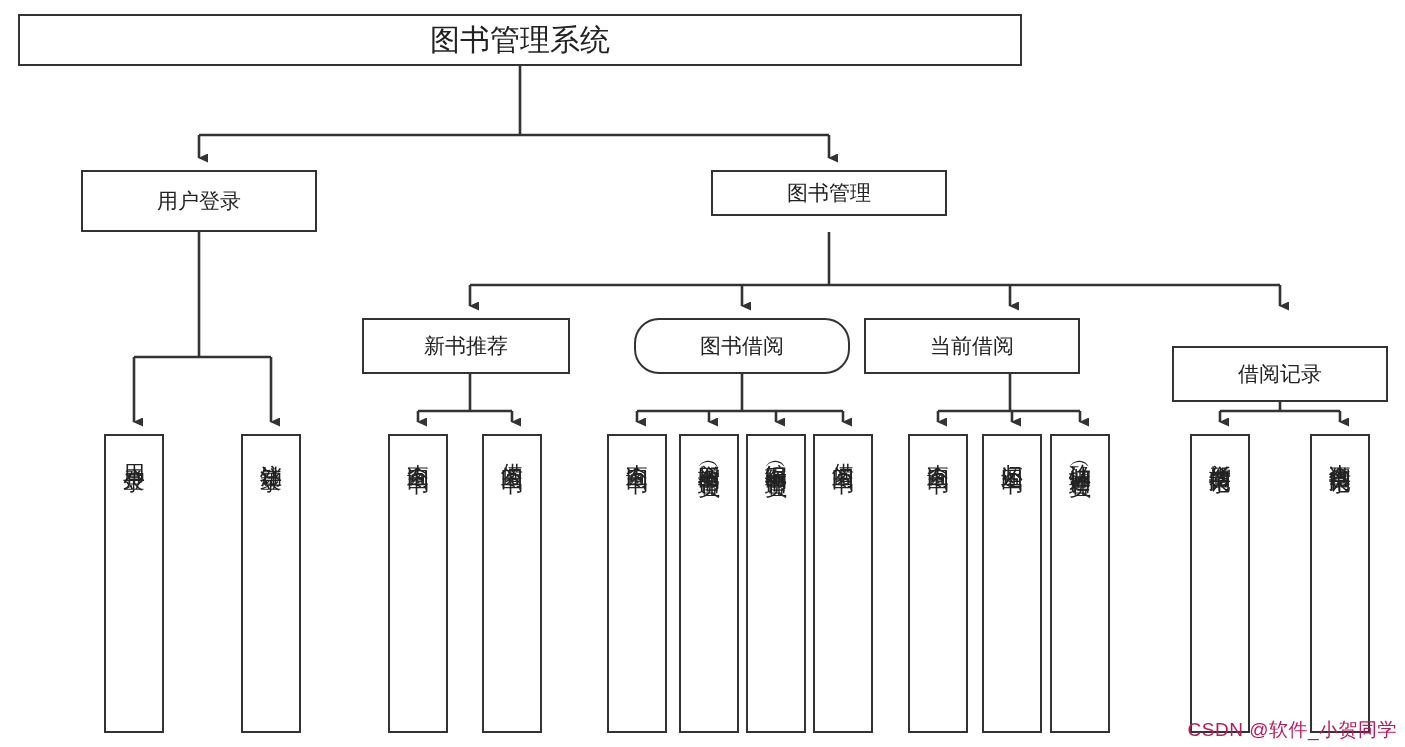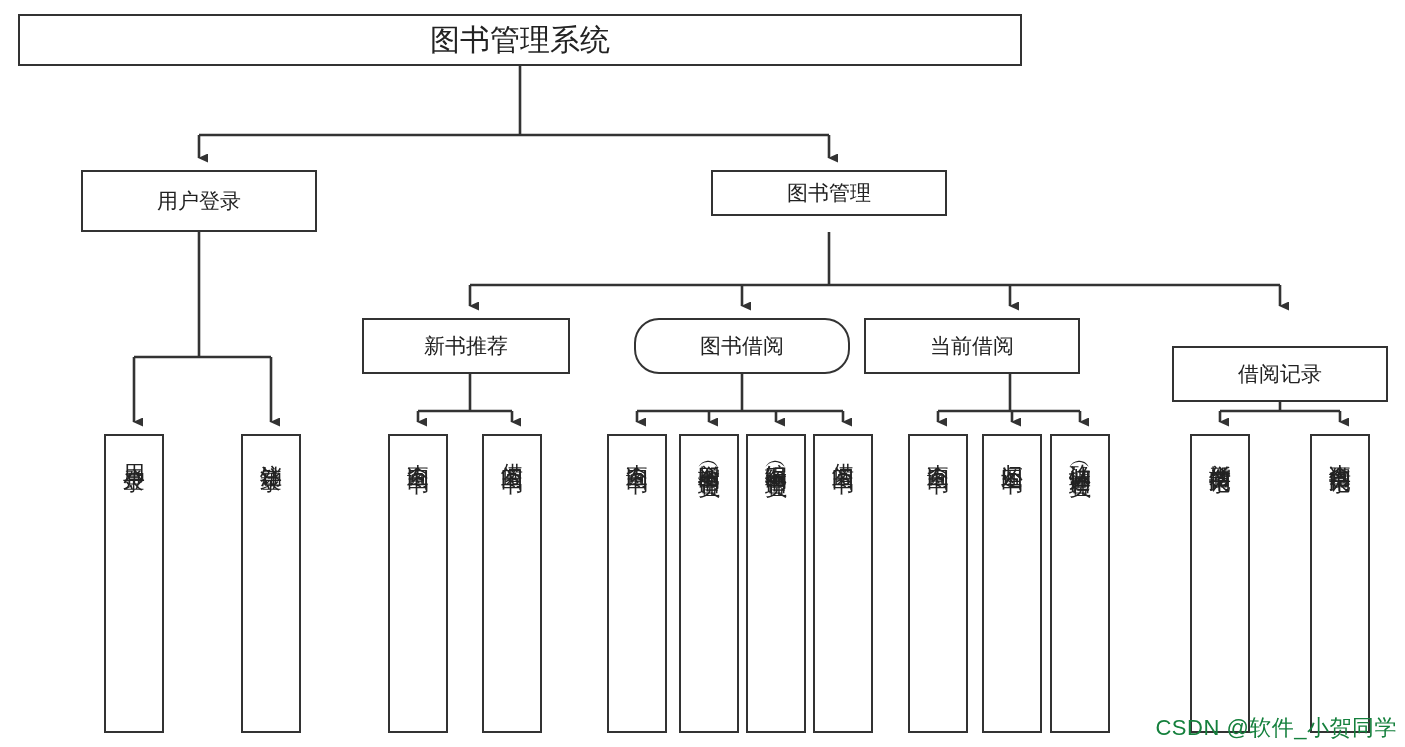--- a/index.html
+++ b/index.html
@@ -65,22 +65,22 @@
     line-height: 1;
   }
   
   .node.v-node.v-tall .node-label {
     letter-spacing: 2px;
   }
   #watermark {
     position: absolute;
     right: 8px;
     bottom: 4px;
-    font-size: 22px;
-    color: #15803d;
+    font-size: 19px;
+    color: #be185d;
     letter-spacing: 0.5px;
     white-space: nowrap;
     user-select: none;
   }
 </style>
 </head>
 <body>
 
 <div id="diagram-root">
 

